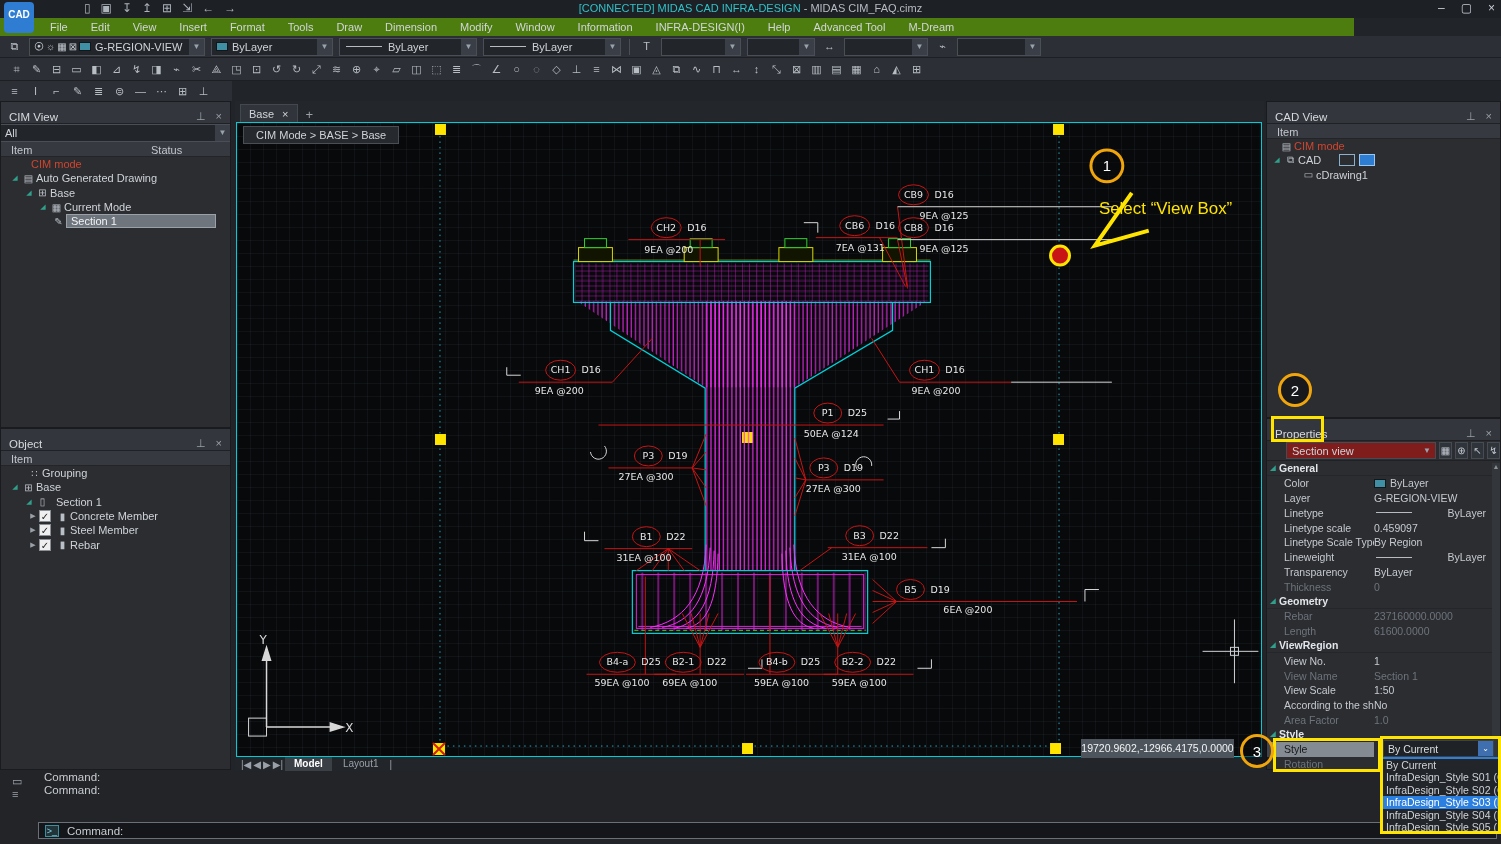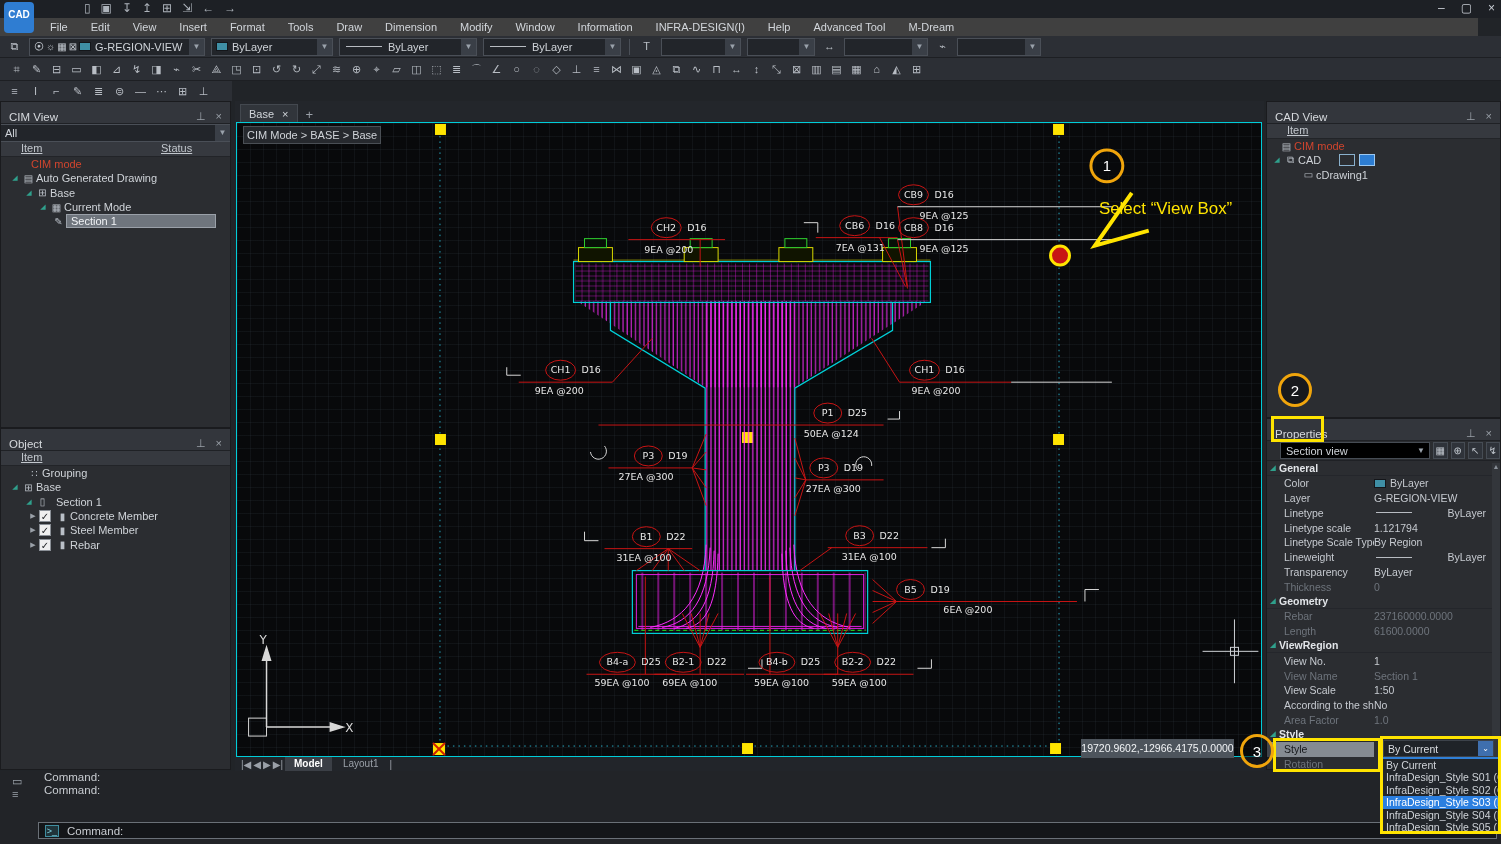--- a/index.html
+++ b/index.html
@@ -12,21 +12,21 @@
   .cadlogo { position:absolute; left:4px; top:2px; width:30px; height:31px; background:#2f7dd2;
     border-radius:4px; color:#fff; font-size:10px; font-weight:bold; text-align:center; line-height:26px; z-index:5;}
   .quickicons { position:absolute; left:84px; top:1px; display:flex; gap:10px; color:#aeb4bc; font-size:12px;}
   .quickicons span{ cursor:default;}
   .apptitle { position:absolute; left:0; right:0; top:2px; text-align:center; font-size:11px; }
   .apptitle .conn { color:#30c2c8; }
   .apptitle .file { color:#b7bcc3; }
   .winbtns { position:absolute; right:6px; top:1px; display:flex; gap:16px; color:#c7ccd3; font-size:12px;}
 
   
-  .menubar { position:absolute; left:0; top:18px; width:1478px; height:18px; background:#404040;
+  .menubar { position:absolute; left:0; top:18px; width:1354px; height:18px; background:#4d7c0f;
     display:flex; align-items:center; padding-left:50px; gap:23px; font-size:11px; color:#d2d6db; }
 
   
   .tbar1 { position:absolute; left:0; top:36px; width:1501px; height:22px; background:#2c2f35;
     border-bottom:1px solid #1d1f23; display:flex; align-items:center; gap:6px; padding-left:6px; font-size:11px;}
   .combo { height:18px; background:#22252a; border:1px solid #4a4f57; display:flex; align-items:center;
     color:#cfd3d8; font-size:11px; padding-left:4px; position:relative; }
   .combo .arrow { margin-left:auto; width:15px; height:16px; background:#3a3f47; color:#9aa2ab;
     font-size:8px; text-align:center; line-height:16px; }
   .combo .lyrico { font-size:10px; color:#c2c8cf; margin-right:2px;}
@@ -38,34 +38,34 @@
   .tbar3 { position:absolute; left:0; top:81px; width:232px; height:20px; background:#2c2f35;
     display:flex; align-items:center; padding-left:6px; gap:4px;}
   .ticon { width:17px; height:17px; color:#b8bdc4; font-size:11px; text-align:center; line-height:17px;
     border-radius:2px; }
 
   
   .panel { position:absolute; background:#2b2d31; border:1px solid #1a1b1e; font-size:11px; color:#cfd3d8;}
   .ptitle { height:22px; background:#33363c; display:flex; align-items:flex-end; padding:0 8px;
     font-size:11.5px; color:#d6d9dd; border-bottom:1px solid #1f2125;}
   .ptitle .sp { margin-left:auto; display:flex; gap:10px; color:#9aa0a8; font-size:11px;}
-  .phead { height:15px; background:#36393f; display:flex; align-items:flex-start; padding-left:20px;
-    color:#c2c7cd; border-bottom:1px solid #222428;text-decoration:underline;}
+  .phead { height:15px; background:#36393f; display:flex; align-items:flex-end; padding-left:10px;
+    color:#c2c7cd; border-bottom:1px solid #222428;}
   .trow { height:14.3px; display:flex; align-items:center; white-space:nowrap;}
   .exp { color:#2fa08c; font-size:7px; width:12px; text-align:center;}
   .carr { color:#9aa0a8; font-size:7px; width:12px; text-align:center;}
   .tico { font-size:10px; color:#b9bfc7; width:15px; text-align:center;}
   .red { color:#d0452e; }
   .chk { width:12px; height:12px; background:#efefef; border:1px solid #8a8f96; color:#1c1e22;
     font-size:10px; line-height:11px; text-align:center; margin-right:4px;}
   .selrow { background:#6f757d; border:1px solid #9aa0a8; color:#f0f2f5; padding:0 4px;}
 
   
   .selbar { height:20px; display:flex; align-items:center; border-bottom:1px solid #1f2125; background:#2b2d31;}
-  .selcombo { flex:0 0 150px; height:17px; margin-left:13px; background:#000000; border:1px solid #464c54;
+  .selcombo { flex:0 0 150px; height:17px; margin-left:19px; background:#7f1d1d; border:1px solid #464c54;
     display:flex; align-items:center; padding-left:5px; font-size:11px;}
   .selcombo .arrow{ margin-left:auto; color:#9aa2ab; font-size:8px; padding-right:4px;}
   .pibtn { width:18px; height:17px; border:1px solid #464c54; background:#2f333a; color:#c2c8cf;
     font-size:10px; text-align:center; line-height:16px; margin-left:3px;}
   .prow { height:14.8px; display:flex; align-items:center; font-size:10.5px;}
   .psec { height:14.8px; display:flex; align-items:center; font-weight:bold; color:#e2e5e9; font-size:10.5px;
     border-bottom:1px solid #24262b;}
   .plabel { width:107px; padding-left:17px; color:#c6cad0; overflow:hidden; white-space:nowrap;}
   .pval { flex:1; color:#c6cad0; display:flex; align-items:center; overflow:hidden; white-space:nowrap;}
   .dim .plabel, .dim .pval { color:#6e747c; }
@@ -77,21 +77,21 @@
     display:flex; align-items:flex-end; padding-left:5px; gap:4px;}
   .dtab { height:18px; background:#31353b; border:1px solid #43484f; border-bottom:none; color:#d2d6db;
     font-size:11px; display:flex; align-items:center; gap:8px; padding:0 8px;}
   .dplus { color:#9aa0a8; font-size:13px; padding:0 4px;}
   .canvas { position:absolute; left:236px; top:122px; width:1026px; height:635px; background:#08090b;
     border:1px solid #00ccd8;
     background-image:linear-gradient(rgba(95,110,125,.10) 1px, transparent 1px),
       linear-gradient(90deg, rgba(95,110,125,.10) 1px, transparent 1px);
     background-size:13px 13px; }
   .breadcrumb { position:absolute; left:6px; top:3px; background:#26292e; border:1px solid #4a4f55;
-    color:#cfd3d8; font-size:11px; padding:2px 3px; z-index:3;}
+    color:#cfd3d8; font-size:11px; padding:2px 12px; z-index:3;}
   .coords { position:absolute; left:844px; top:616px; width:153px; height:19px; background:#4d545c;
     color:#f2f4f6; font-size:10.5px; text-align:center; line-height:19px; z-index:3;}
   .dsvg { position:absolute; left:0; top:0; width:100%; height:100%; z-index:2;}
   .modelstrip { position:absolute; left:235px; top:757px; width:1029px; height:14px; background:#22252a;
     display:flex; align-items:center; font-size:10px; color:#9aa0a8; gap:2px; padding-left:6px;}
   .mtab { padding:0 9px; height:14px; line-height:14px;}
   .mtab.active { background:#3b3f46; color:#fff; font-weight:bold;}
 
   
   .cmdarea { position:absolute; left:0; top:771px; width:1501px; height:73px; background:#222428;
@@ -127,20 +127,23 @@
 
     <span>▯</span>
         <span>▣</span>
         <span>↧</span>
         <span>↥</span>
         <span>⊞</span>
         <span>⇲</span>
         <span>←</span>
         <span>→</span>
       </div>
+    <div class="apptitle">
+      <span class="conn">[CONNECTED] MIDAS CAD INFRA-DESIGN</span><span class="file"> - MIDAS CIM_FAQ.cimz</span>
+    </div>
     <div class="winbtns">
       <span>–</span>
       <span>▢</span>
       <span>×</span>
     </div>
   </div>
   <div class="cadlogo"><span>CAD</span></div>
 
   <div class="menubar">
 
@@ -667,21 +670,21 @@
     </div>
     <div class="prow">
       <span class="plabel">Linetype</span>
       <span class="pval">
           <span class="lineglyph"></span>
           <span style="margin-left:auto; padding-right:14px;">ByLayer</span>
         </span>
     </div>
     <div class="prow">
       <span class="plabel">Linetype scale</span>
-      <span class="pval">1.121794</span>
+      <span class="pval">0.459097</span>
     </div>
     <div class="prow">
       <span class="plabel">Linetype Scale Type</span>
       <span class="pval">By Region</span>
     </div>
     <div class="prow">
       <span class="plabel">Lineweight</span>
       <span class="pval">
           <span class="lineglyph"></span>
           <span style="margin-left:auto; padding-right:14px;">ByLayer</span>

